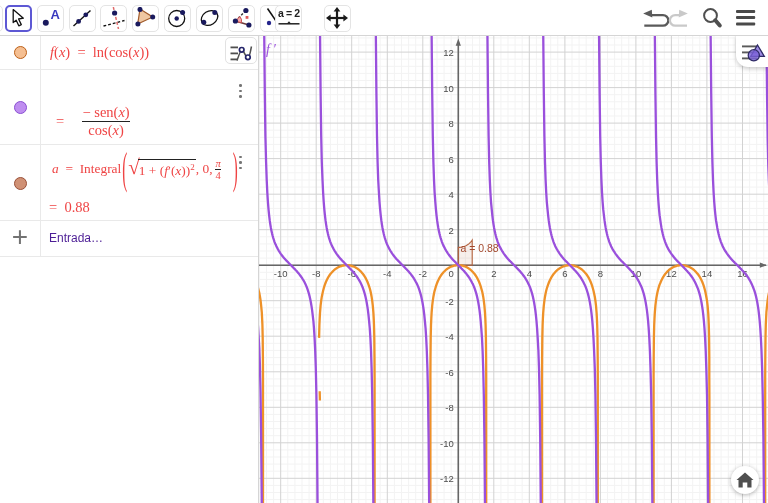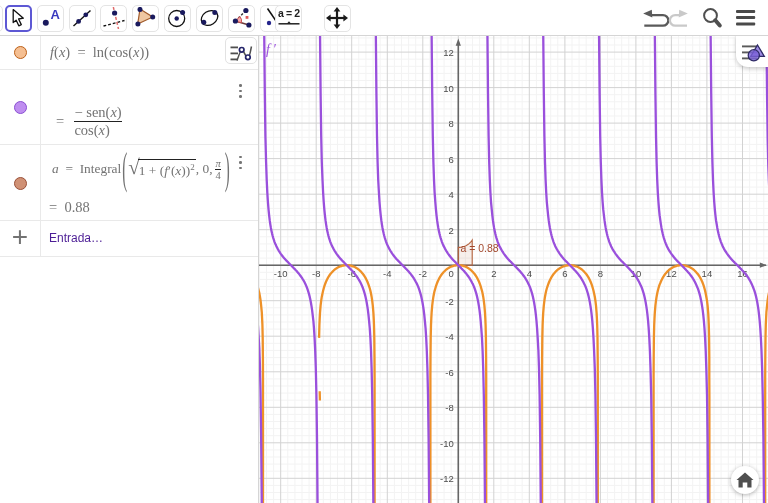--- a/index.html
+++ b/index.html
@@ -10,24 +10,24 @@
   border:1px solid #e4e4e4;border-radius:5px}
 .tb.sel{border:2px solid #5d58d4}
 .tb svg{position:absolute;left:50%;top:50%;transform:translate(-50%,-50%)}
 #panel{position:absolute;left:0;top:36px;width:259px;height:467px;background:#fff;
   border-right:1px solid #d5d5d5}
 .sep{position:absolute;left:0;width:258px;height:1px;background:#e9e9e9}
 #vdiv{position:absolute;left:40px;top:0;width:1px;height:220px;background:#e9e9e9}
 .marble{position:absolute;left:13.5px;width:13px;height:13px;border-radius:50%}
 .dots{position:absolute;left:238.3px;width:4px;height:16px}
 .dots i{position:absolute;left:1px;width:2.6px;height:2.6px;border-radius:50%;background:#757575}
-.mtx{font-family:"Liberation Serif",serif;color:#737373;font-size:14.5px;white-space:nowrap}
+.mtx{font-family:"Liberation Serif",serif;color:#ef4444;font-size:14.5px;white-space:nowrap}
 .it{font-style:italic}
-.frac{display:inline-flex;flex-direction:column;vertical-align:middle;
-  margin:0 3px}
+.frac{display:inline-flex;flex-direction:column;text-align:center;vertical-align:middle;
+  margin:0 11px}
 .frac .den{border-top:1.1px solid #222}
 .sqrt{display:inline-flex;align-items:flex-start}
 .rad{font-size:21px;line-height:17px;margin-right:-1.5px}
 .sqin{border-top:1.2px solid #222;padding:1.5px 1px 0 0.5px}
 .bigp{font-size:15px;display:inline-block;transform:scaleY(2.9);
   transform-origin:center;margin:0 1px;font-weight:400}
 #graph{position:absolute;left:259px;top:36px;width:509px;height:467px;background:#fff;
   overflow:hidden}
 #gset{position:absolute;right:0;top:0;width:32px;height:31px;background:#fff;
   border-radius:0 0 0 12px;box-shadow:0 1.5px 4px rgba(0,0,0,.2);z-index:3}

